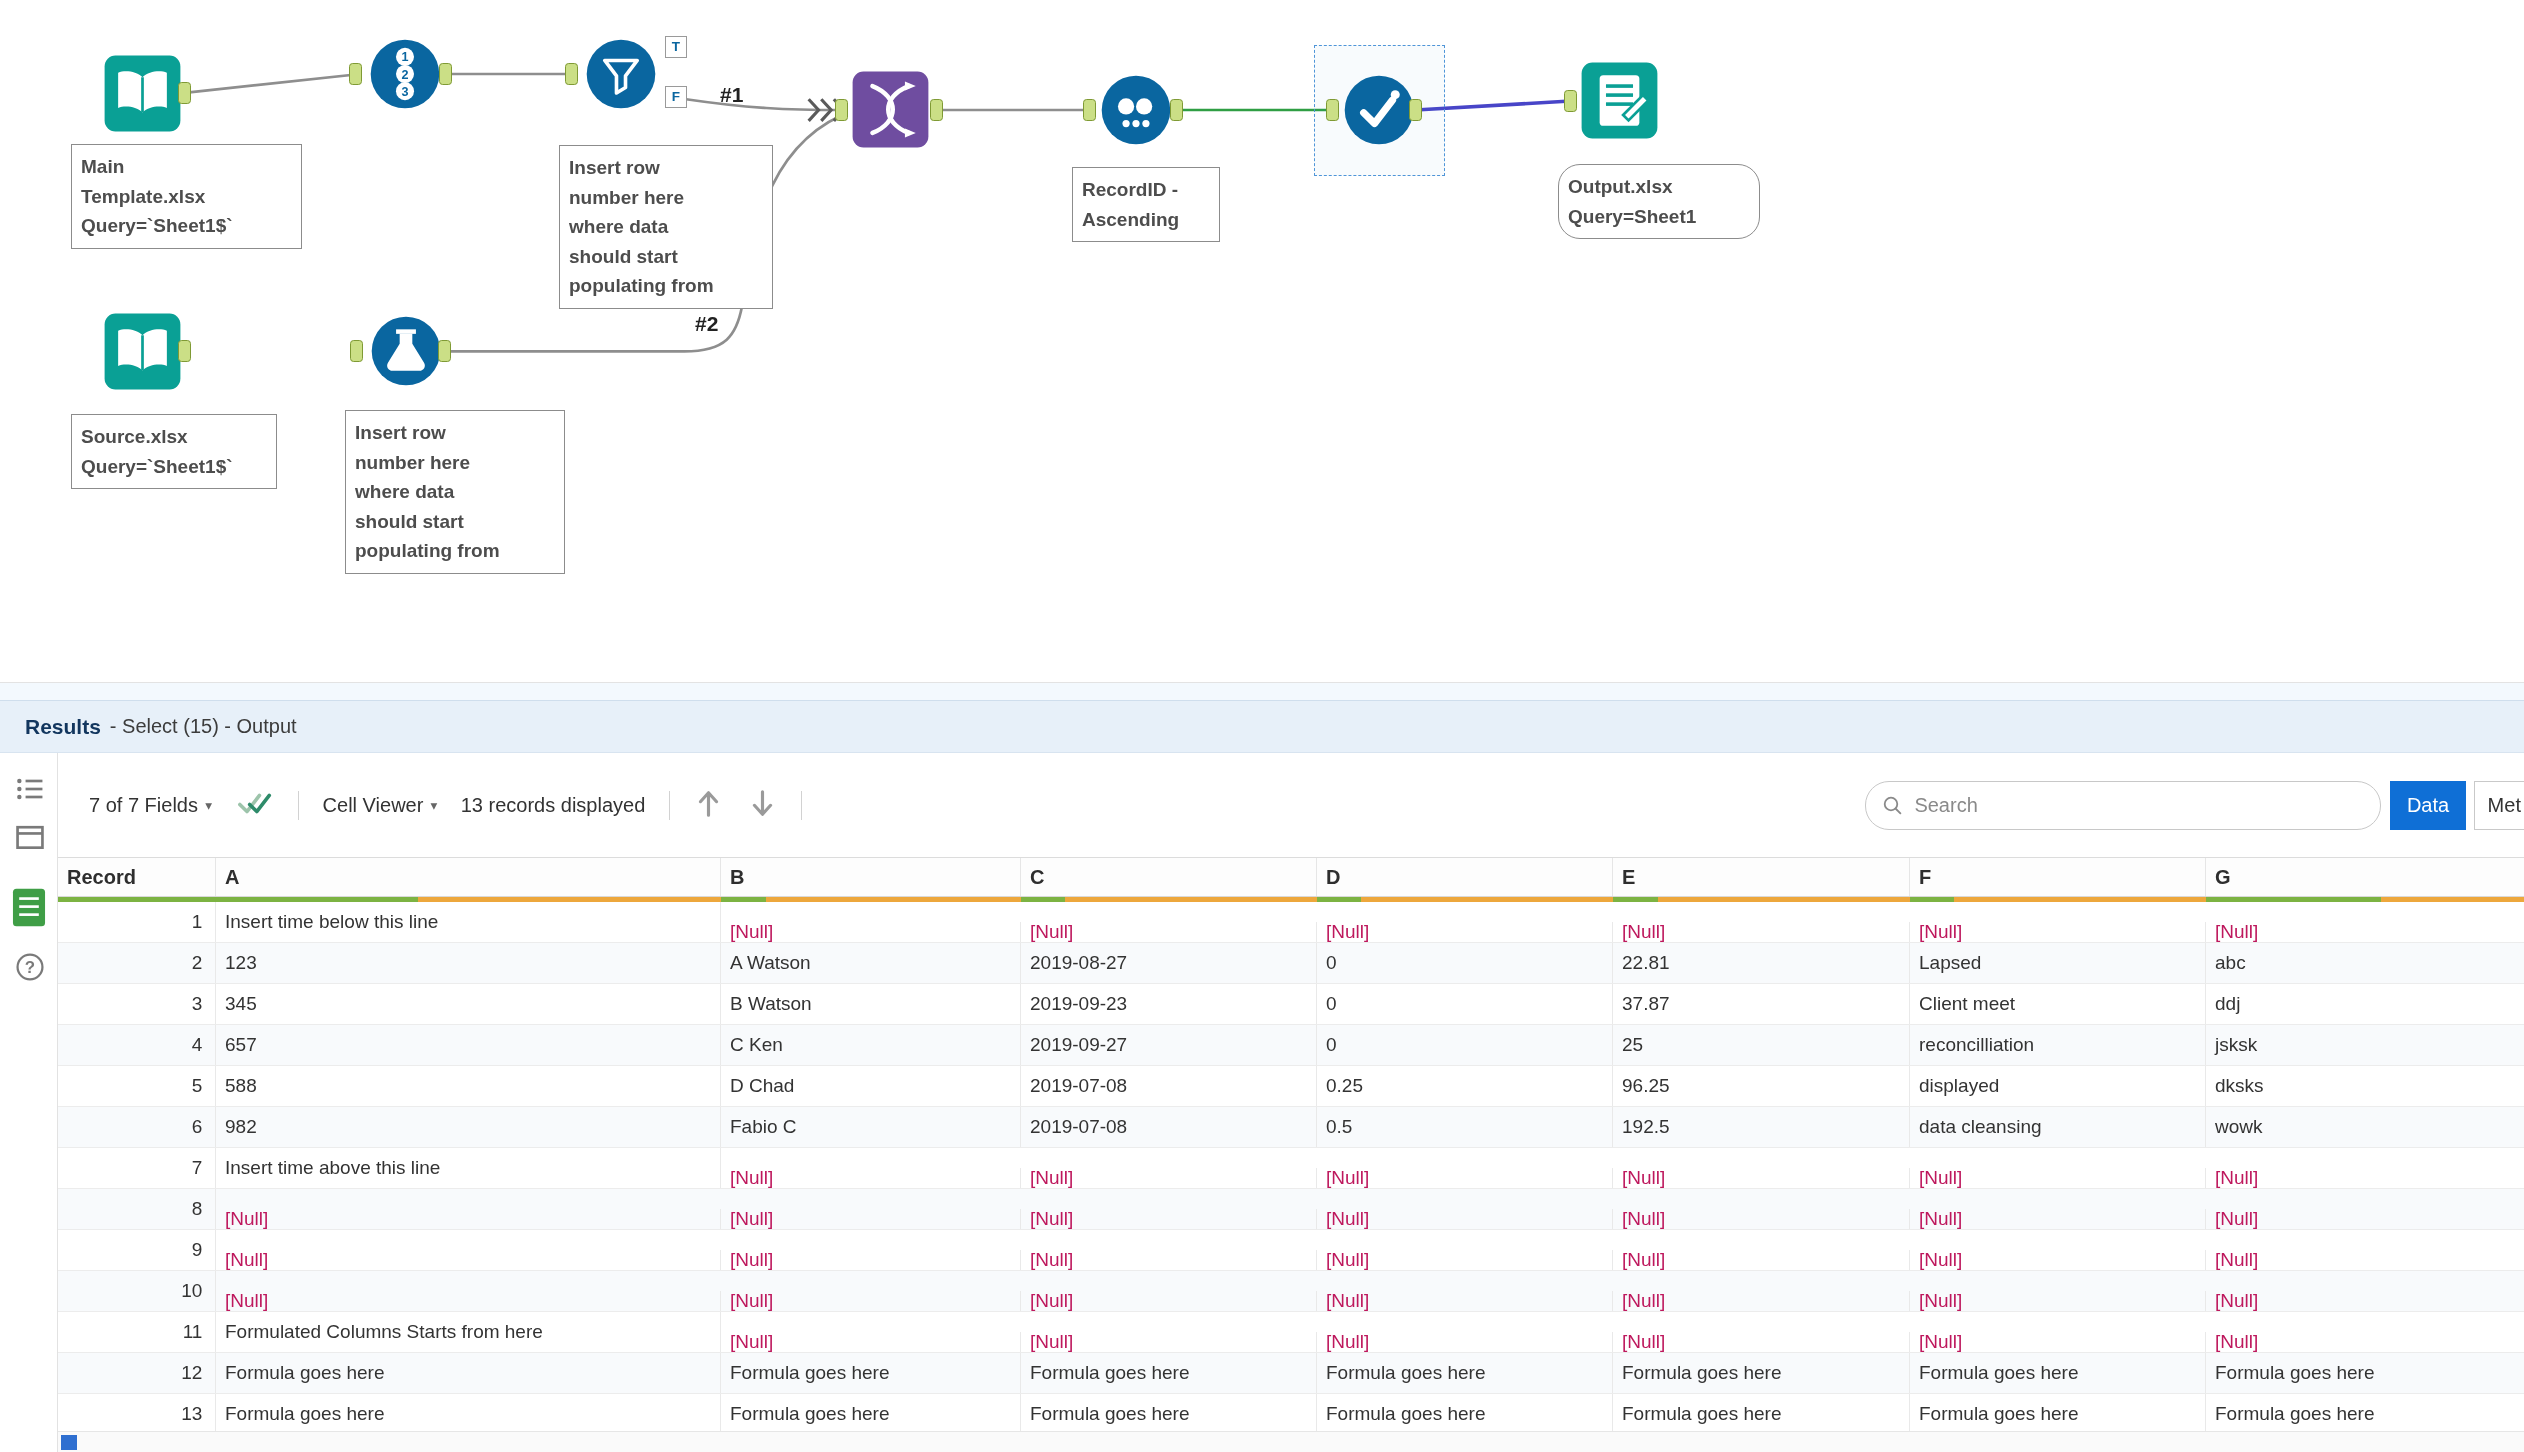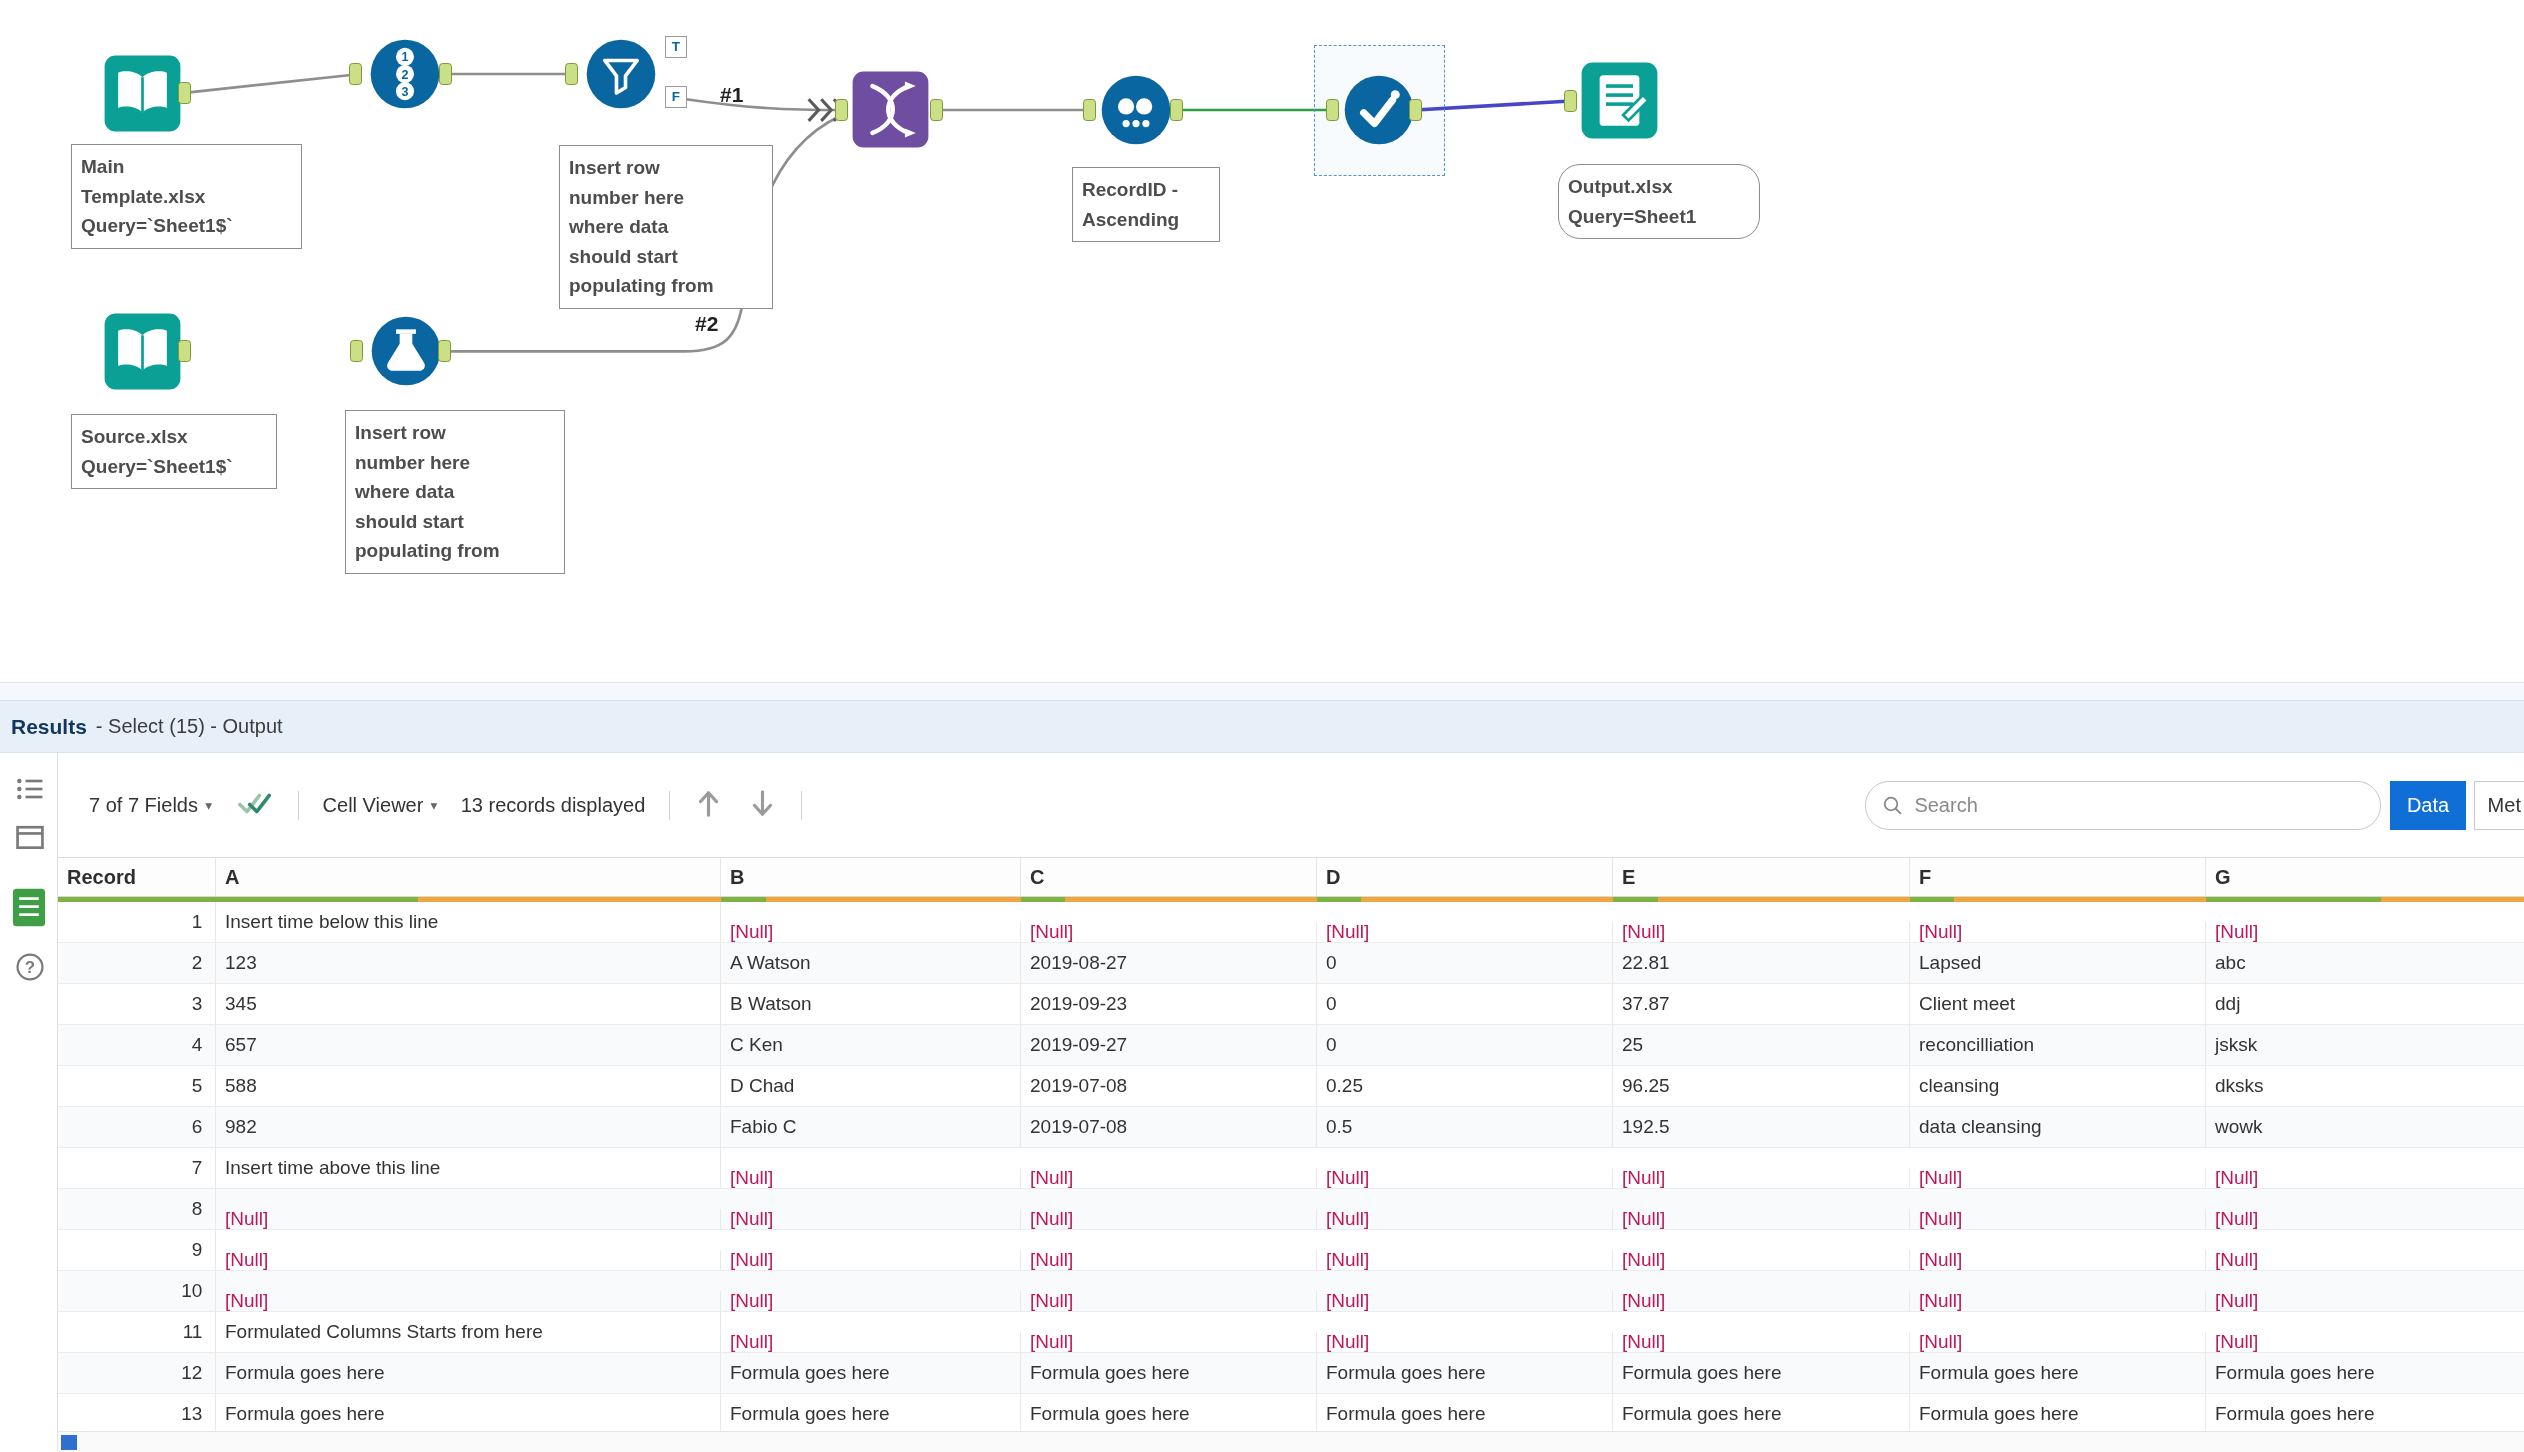--- a/index.html
+++ b/index.html
@@ -20,21 +20,21 @@
   .ann { position:absolute; background:#fff; border:0.9px solid #8c8c8c; padding:7.2px 9px;
     font-weight:bold; font-size:19px; line-height:1.55; color:#4d4d4d; white-space:pre-line; }
   .wire-label { position:absolute; font-weight:bold; font-size:21px; color:#222; }
   .selection { position:absolute; border:1.8px dashed #4f95d8; background:rgba(79,149,216,0.04); }
 
   
   .splitter { position:absolute; left:0; top:682px; width:2525px; height:18px;
     background:#f3f9fe; border-top:0.9px solid #e3e3e3; }
   .results-header { position:absolute; left:0; top:700px; width:2525px; height:53px;
     background:#e7f0f9; border-top:0.9px solid #cfdeed; border-bottom:0.9px solid #d8e4f0;
-    display:flex; align-items:center; padding-left:11px; }
+    display:flex; align-items:center; padding-left:25px; }
   .rh-title { font-weight:bold; font-size:21px; color:#12365e; }
   .rh-sub { font-size:20px; color:#3c3c3c; margin-left:9px; }
 
   .left-strip { position:absolute; left:0; top:753px; width:58px; height:700px;
     background:#fff; border-right:0.9px solid #e2e2e2; }
   .strip-btn { position:absolute; left:12.6px; width:34px; height:34px; background:none; border:none; cursor:pointer; }
 
   .toolbar { position:absolute; left:58px; top:753px; width:2467px; height:104px; background:#fff; }
   .tb-left { display:flex; align-items:center; height:100%; padding-left:31px; gap:23.4px; }
   .tb-text { font-size:20px; color:#333; display:flex; align-items:center; gap:7.2px; background:none; border:none; cursor:pointer; }
@@ -360,21 +360,21 @@
       <div class="cell">reconcilliation</div>
       <div class="cell">jsksk</div>
     </div>
     <div class="trow grid8">
       <div class="cell rec">5</div>
       <div class="cell">588</div>
       <div class="cell">D Chad</div>
       <div class="cell">2019-07-08</div>
       <div class="cell">0.25</div>
       <div class="cell">96.25</div>
-      <div class="cell">cleansing</div>
+      <div class="cell">displayed</div>
       <div class="cell">dksks</div>
     </div>
     <div class="trow grid8 alt">
       <div class="cell rec">6</div>
       <div class="cell">982</div>
       <div class="cell">Fabio C</div>
       <div class="cell">2019-07-08</div>
       <div class="cell">0.5</div>
       <div class="cell">192.5</div>
       <div class="cell">data cleansing</div>

